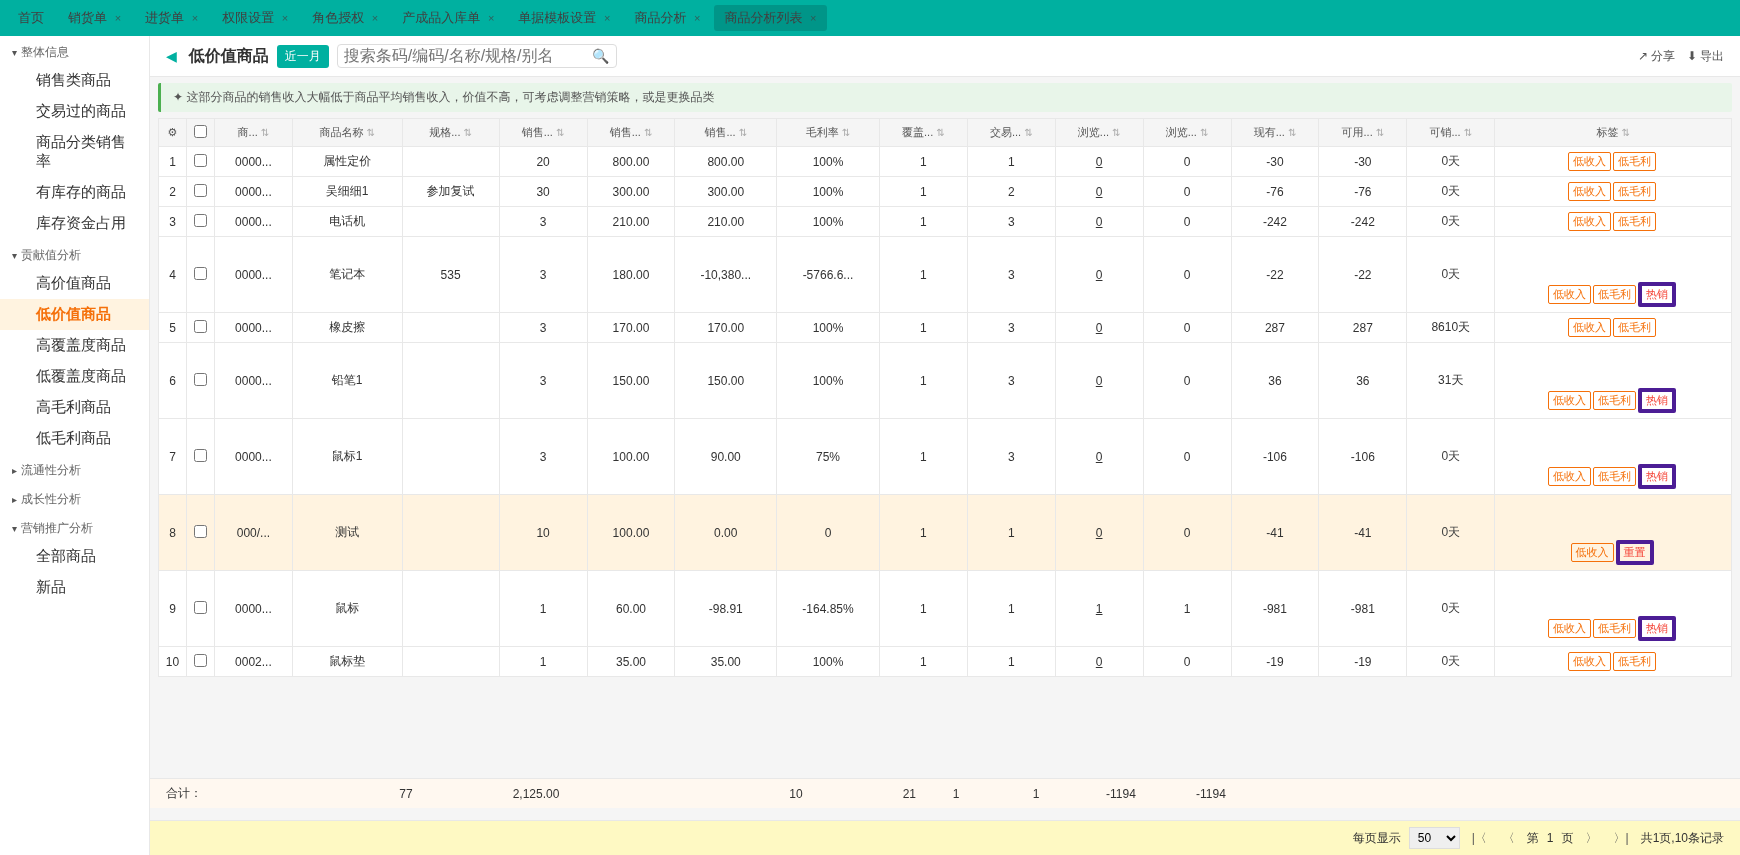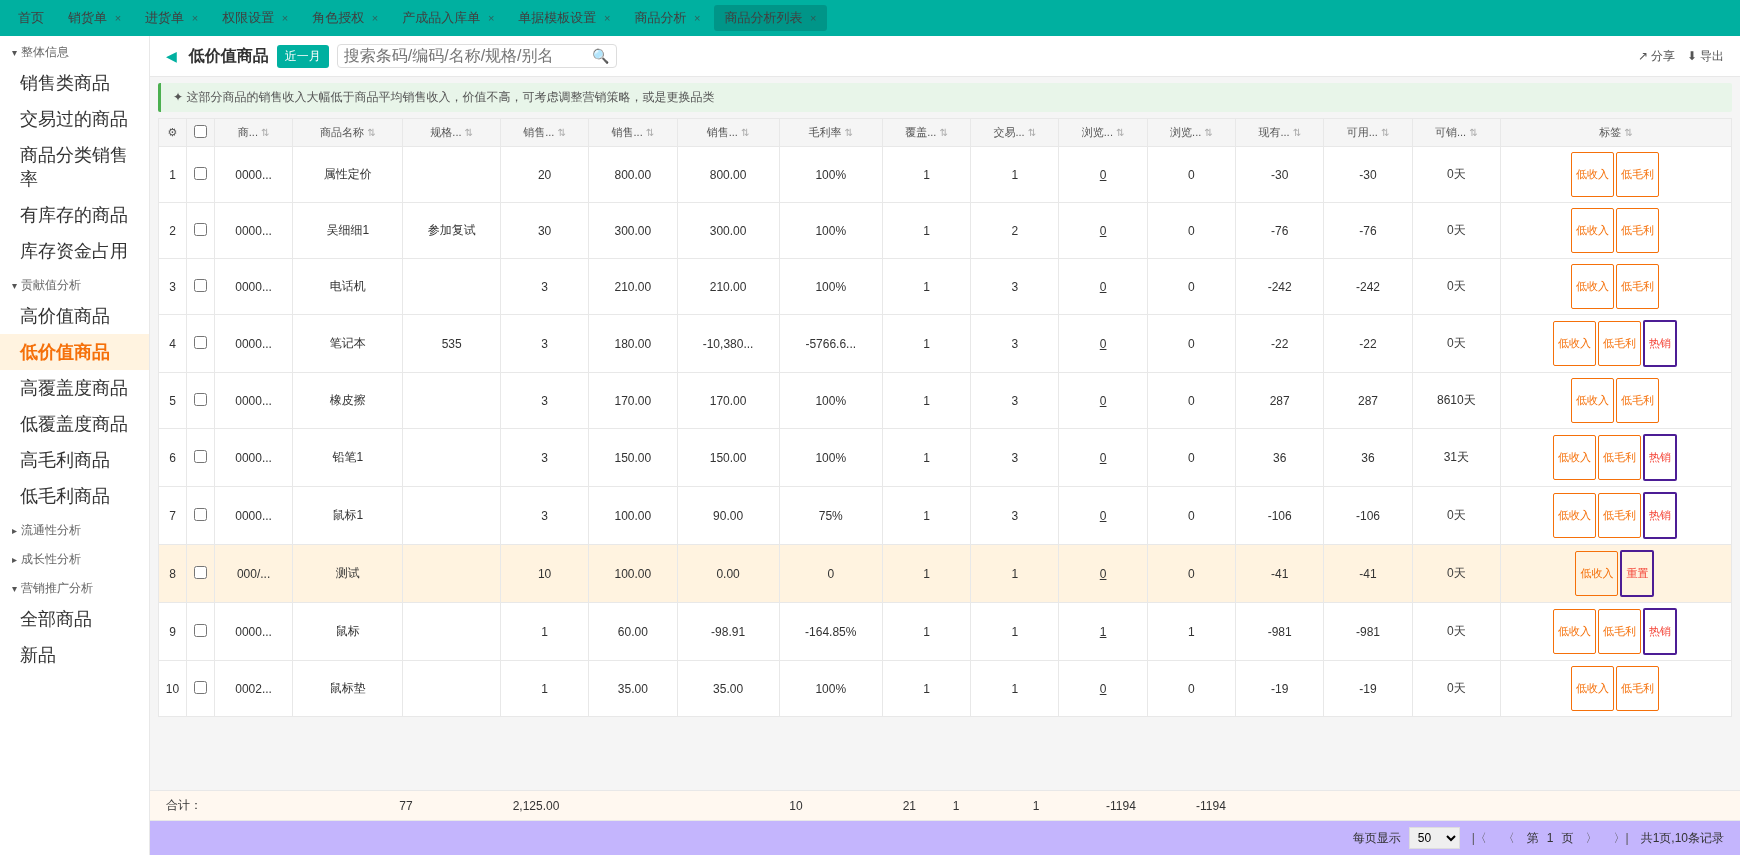--- a/index.html
+++ b/index.html
@@ -41,24 +41,24 @@
     }
     .sidebar-group-title {
       padding: 8px 12px 4px;
       color: #666;
       font-size: 12px;
       display: flex;
       align-items: center;
       gap: 4px;
     }
     .sidebar-item {
-      padding: 6px 12px 6px 20px;
+      padding: 6px 12px 6px 36px;
       cursor: pointer;
       color: #333;
-      font-size: 18px;
+      font-size: 15px;
     }
     .sidebar-item.active { background: #fff3e0; color: #f5700a; font-weight: bold; }
 
     
     .main {
       flex: 1;
       display: flex;
       flex-direction: column;
       overflow: hidden;
     }
@@ -159,51 +159,52 @@
     tbody td {
       border: 1px solid #e8e8e8;
       padding: 5px 4px;
       font-size: 12px;
       text-align: center;
       white-space: nowrap;
     }
     tbody tr.highlighted { background: #fff3e0; }
     .tag {
       display: inline-block;
-      padding: 14px 4px;
+      padding: 1px 4px;
       border-radius: 2px;
       font-size: 11px;
       margin-right: 2px;
     }
     .tag-orange { color: #f5700a; border: 1px solid #f5700a; }
-    .tag-red { color: #f44336; border: 2px solid #4c1d95; }
+    .tag-red { color: #f44336; border: 4px solid #4c1d95; margin-top: 40px; }
     .underline { text-decoration: underline; cursor: pointer; }
     .days-orange { color: #404040; }
 
     
     .footer-totals {
       background: #fff8f0;
       border-top: 1px solid #e8e8e8;
       padding: 6px 16px;
       display: flex;
       align-items: center;
       font-size: 12px;
       gap: 0;
     }
 
     
     .pagination {
-      background: #c4b5fd;
+      background: #fef9c3;
       border-top: 1px solid #e8e8e8;
       padding: 6px 16px;
       display: flex;
       align-items: center;
       justify-content: flex-end;
       gap: 8px;
       font-size: 12px;
+      margin-top: 12px;
     }
     .pagination select {
       border: 1px solid #ddd;
       padding: 2px 4px;
       font-size: 12px;
     }
     .page-btn {
       cursor: pointer;
       color: #555;
       padding: 2px 4px;

